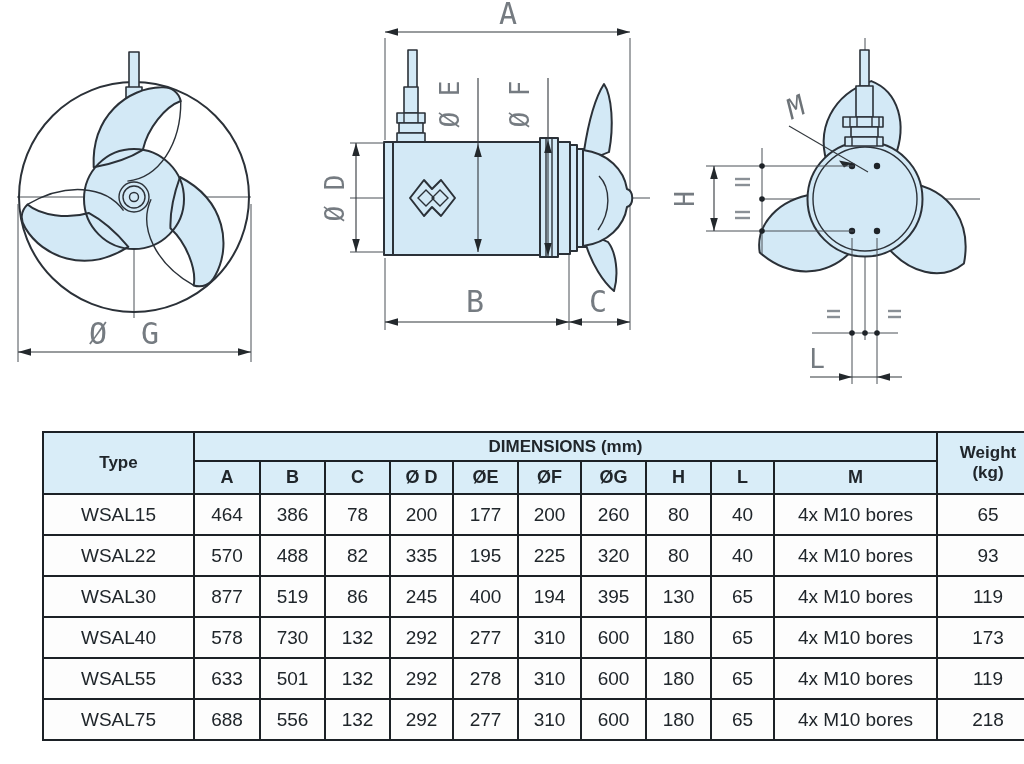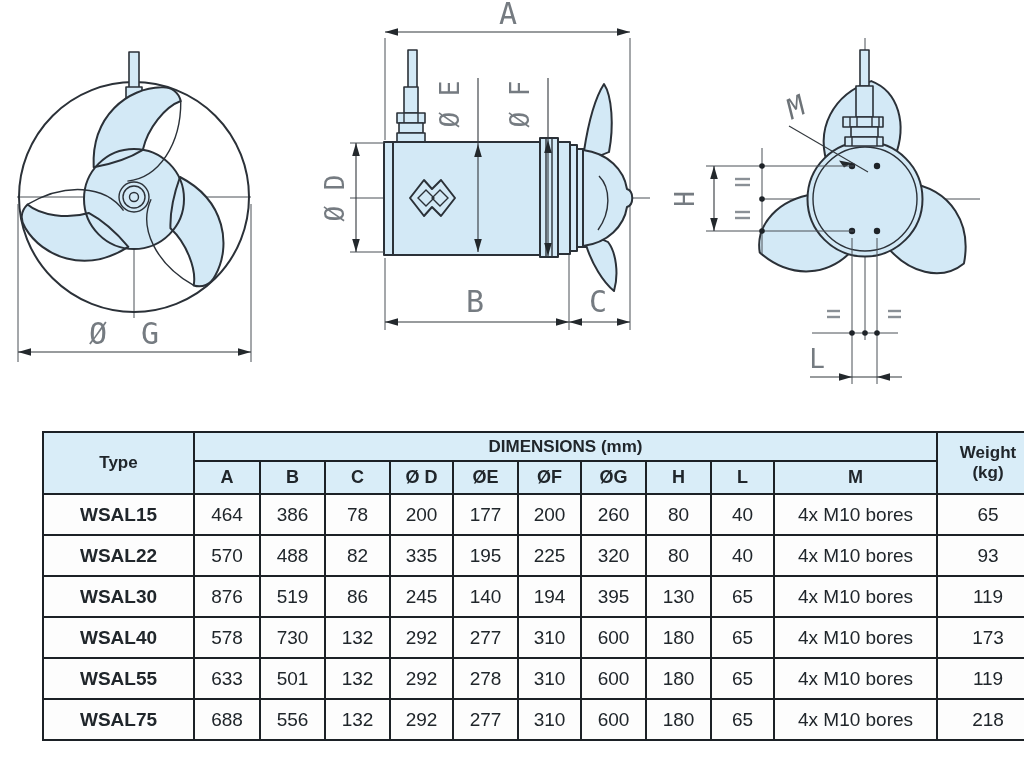--- a/index.html
+++ b/index.html
@@ -20,21 +20,21 @@
   .lblsm{fill:#757b81;font-family:"DejaVu Sans Mono",monospace;font-size:26px;}
   .lblit{fill:#6d7378;font-family:"DejaVu Sans Mono",monospace;font-size:28px;font-style:italic;}
 
   
   table.dim-table{position:absolute;left:14px;top:431px;width:996px;border-collapse:collapse;table-layout:fixed;margin-left:28px;}
   table.dim-table th,table.dim-table td{border:2px solid #1c2126;text-align:center;vertical-align:middle;padding:0;color:#20262b;overflow:hidden;}
   table.dim-table thead th{background:#d9edf8;font-weight:700;}
   tr.h1 th{height:27px;font-size:17px;}
   tr.h2 th{height:31px;font-size:18px;}
   tbody td{height:39px;font-size:19px;font-weight:400;background:#fdfdfd;}
-  tbody td.type{font-weight:700;font-size:19px;}
+  tbody td.type{font-weight:400;font-size:19px;}
   th.weight div{line-height:1.15;}
 </style>
 </head>
 <body>
 
 <div class="page">
 
 <svg class="drawing" width="1024" height="430" viewBox="0 0 1024 430">
 
   <g>
@@ -305,25 +305,25 @@
       <td>195</td>
       <td>225</td>
       <td>320</td>
       <td>80</td>
       <td>40</td>
       <td>4x M10 bores</td>
       <td>93</td>
     </tr>
     <tr>
       <td class="type">WSAL30</td>
-      <td>876</td>
+      <td>877</td>
       <td>519</td>
       <td>86</td>
       <td>245</td>
-      <td>140</td>
+      <td>400</td>
       <td>194</td>
       <td>395</td>
       <td>130</td>
       <td>65</td>
       <td>4x M10 bores</td>
       <td>119</td>
     </tr>
     <tr>
       <td class="type">WSAL40</td>
       <td>578</td>

